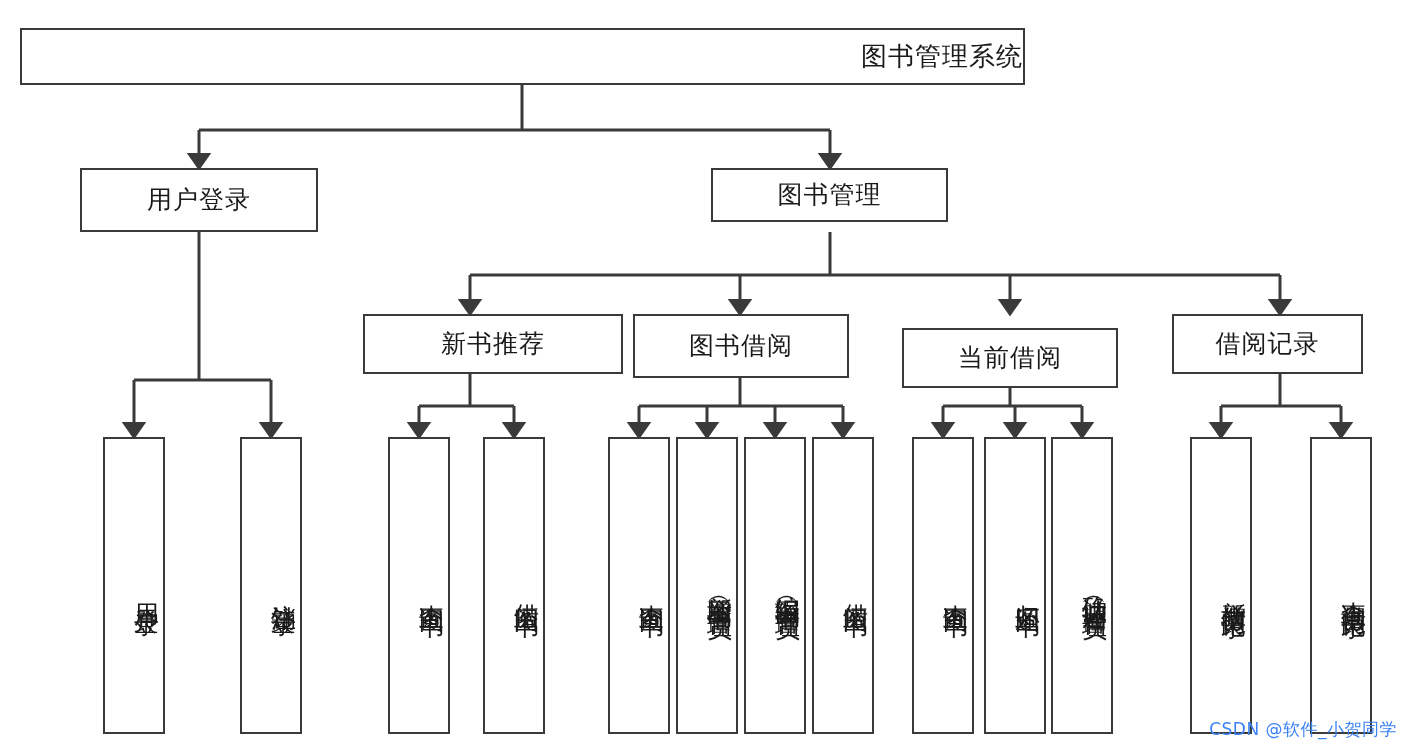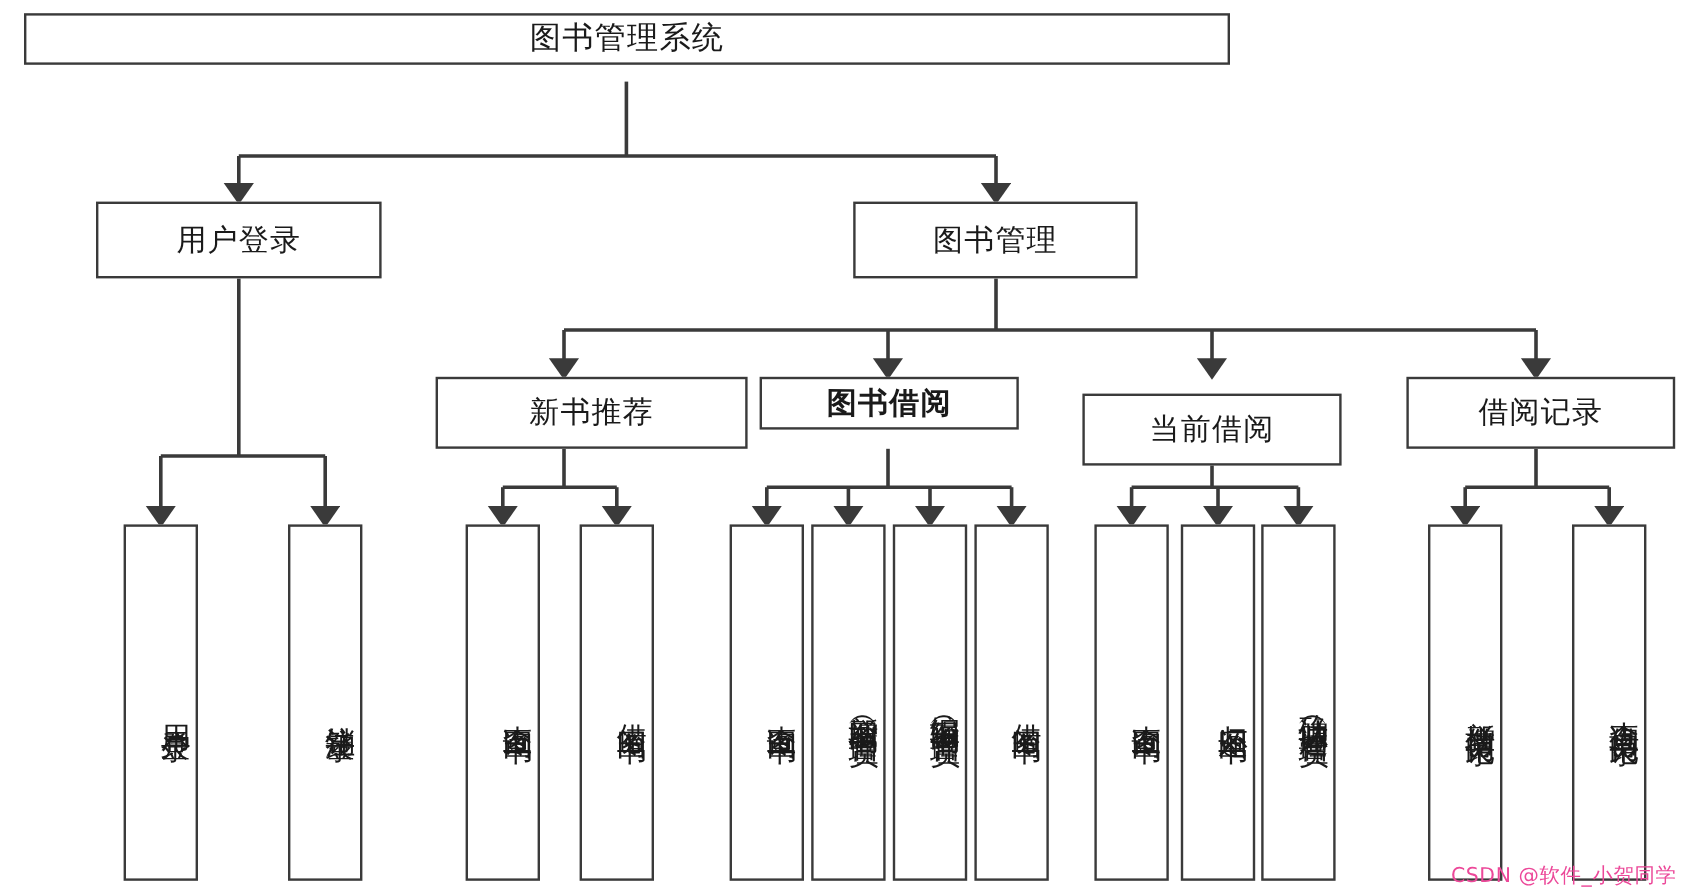--- a/index.html
+++ b/index.html
@@ -56,21 +56,21 @@
     white-space: nowrap;
   }
   .node.root {
     font-size: 26px;
   }
   #watermark {
     position: absolute;
     right: 8px;
     bottom: 6px;
     font-size: 17px;
-    color: #ec4899;
+    color: #3b82f6;
     letter-spacing: 0.5px;
     white-space: nowrap;
   }
 </style>
 </head>
 <body>
 
 <div id="canvas">
 
   <svg id="edges" viewBox="0 0 1405 747">
@@ -119,41 +119,41 @@
       <path d="M1015,406 L1015,429" marker-end="url(#arrow)"></path>
       <path d="M1082,406 L1082,429" marker-end="url(#arrow)"></path>
 
       <path d="M1280,374 L1280,406"></path>
       <path d="M1221,406 L1341,406"></path>
       <path d="M1221,406 L1221,429" marker-end="url(#arrow)"></path>
       <path d="M1341,406 L1341,429" marker-end="url(#arrow)"></path>
     </g>
   </svg>
 
-  <div class="node horiz root" style="left:20px; top:11px; width:1005px; height:43px;">
+  <div class="node horiz root" style="left:20px; top:28px; width:1005px; height:57px;justify-content:flex-end;">
     <span>图书管理系统</span>
   </div>
 
   <div class="node horiz" style="left:80px; top:168px; width:238px; height:64px;">
     <span>用户登录</span>
   </div>
-  <div class="node horiz" style="left:711px; top:168px; width:237px; height:64px;">
+  <div class="node horiz" style="left:711px; top:168px; width:237px; height:54px;">
     <span>图书管理</span>
   </div>
 
   <div class="node horiz" style="left:363px; top:314px; width:260px; height:60px;">
     <span>新书推荐</span>
   </div>
-  <div class="node horiz" style="left:633px; top:314px; width:216px; height:44px;font-weight:bold;">
+  <div class="node horiz" style="left:633px; top:314px; width:216px; height:64px;">
     <span>图书借阅</span>
   </div>
   <div class="node horiz" style="left:902px; top:328px; width:216px; height:60px;">
     <span>当前借阅</span>
   </div>
-  <div class="node horiz" style="left:1172px; top:314px; width:224px; height:60px;">
+  <div class="node horiz" style="left:1172px; top:314px; width:191px; height:60px;">
     <span>借阅记录</span>
   </div>
 
   <div class="node vert" style="left:103px; top:437px; width:62px; height:297px;">
     <span class="vlabel">用户登录</span>
   </div>
   <div class="node vert" style="left:240px; top:437px; width:62px; height:297px;">
     <span class="vlabel">注销登录</span>
   </div>
 

